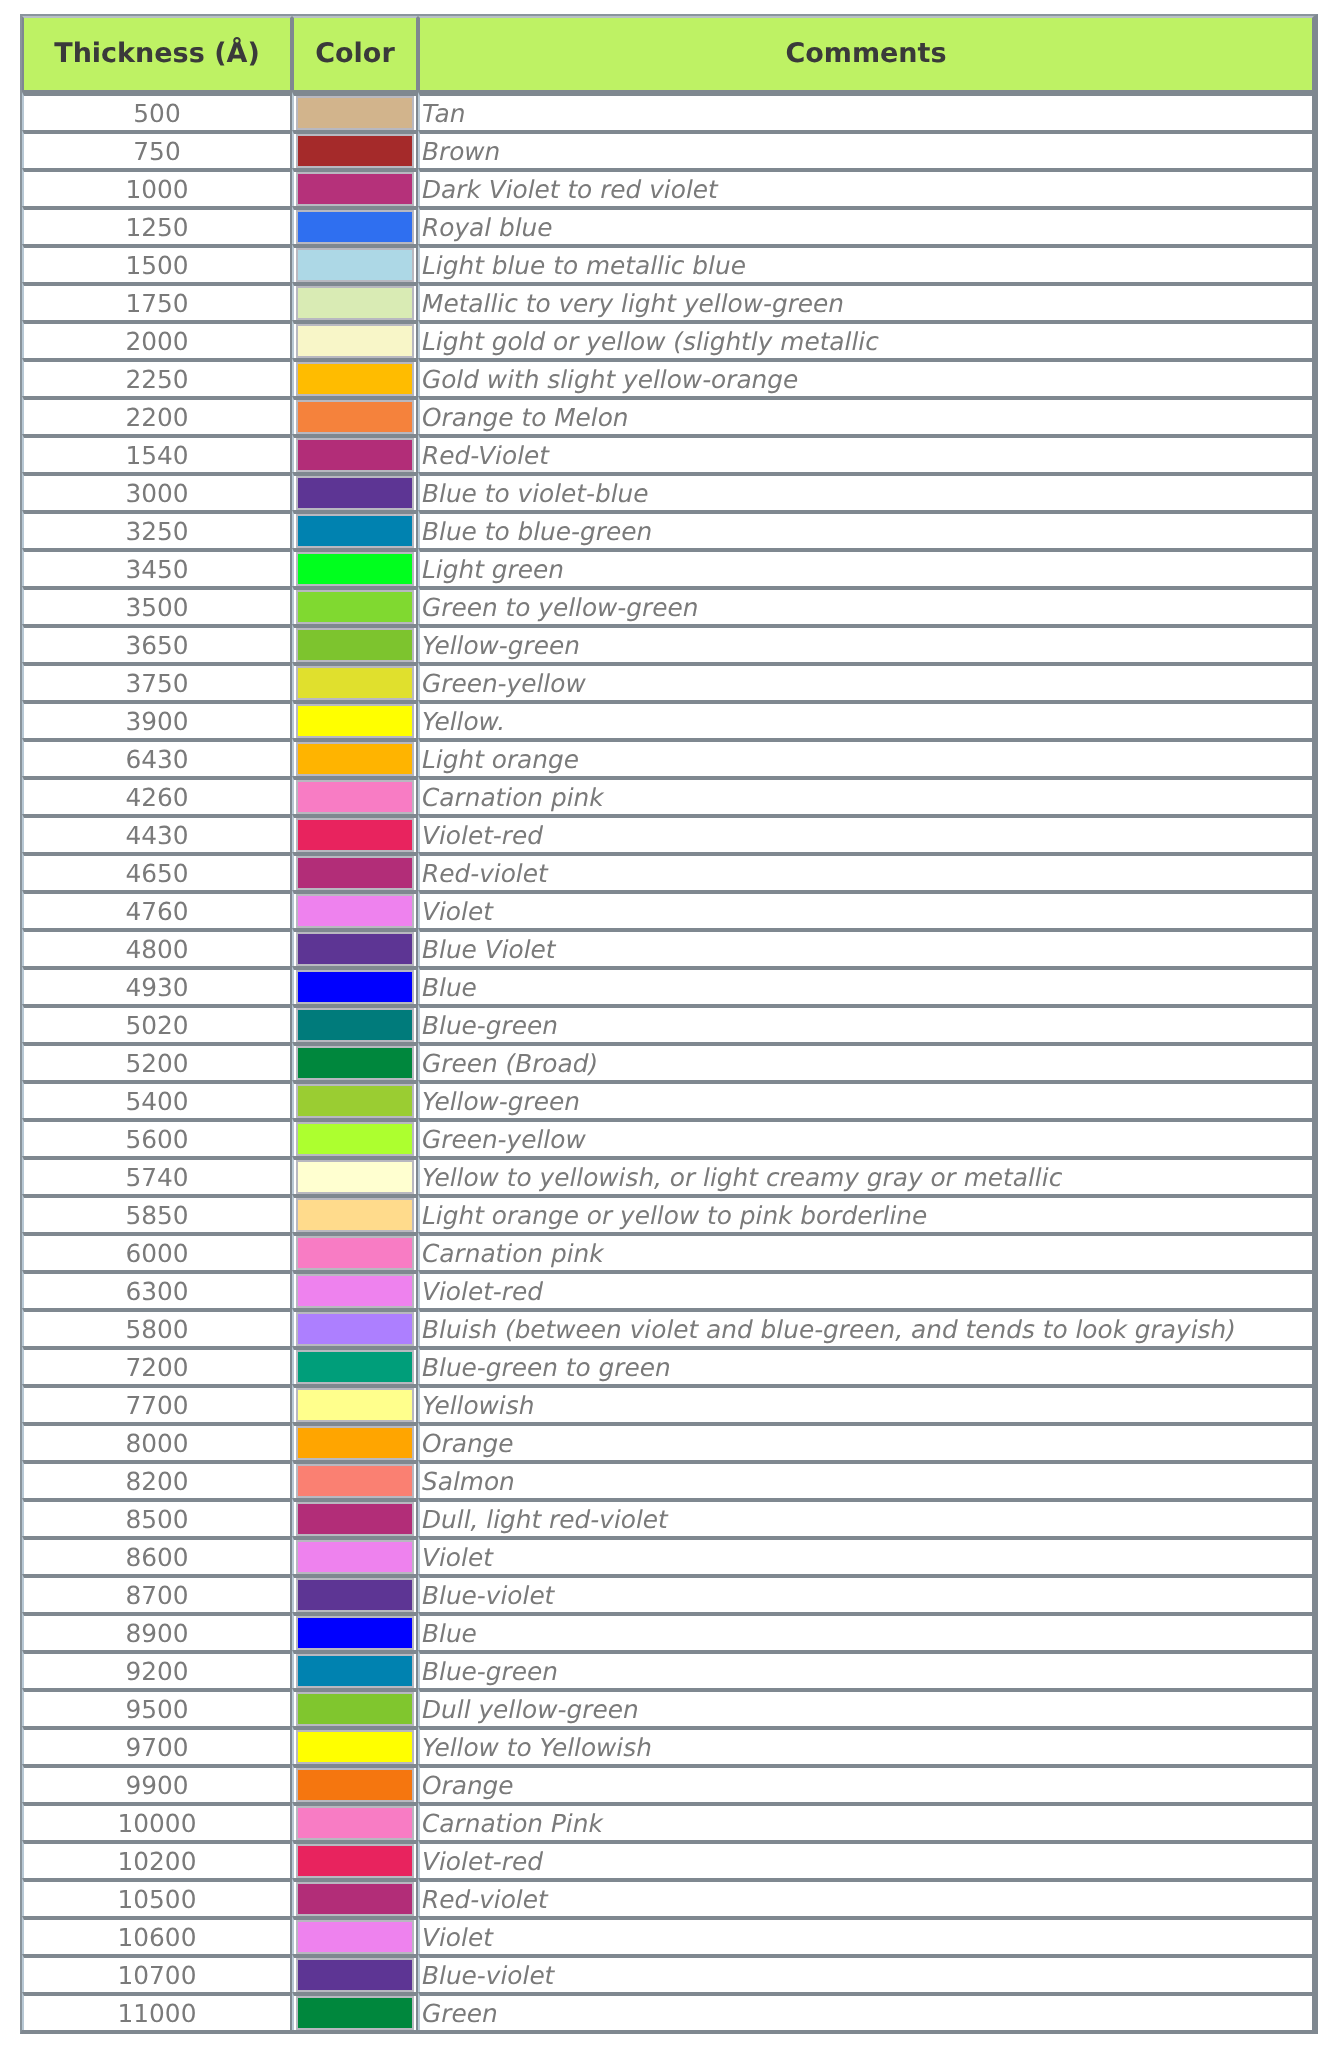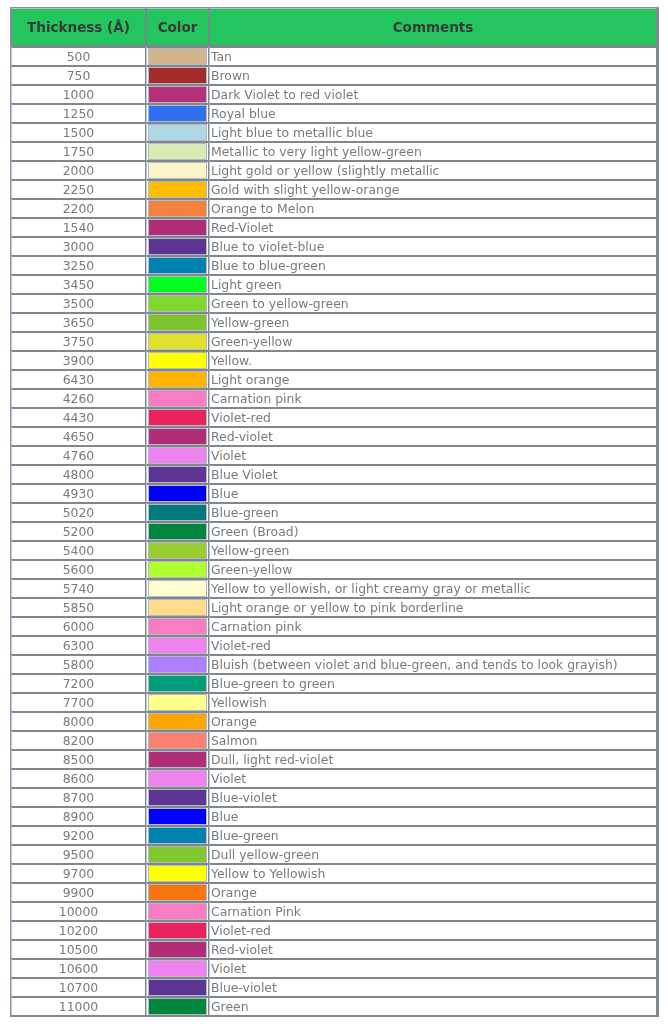--- a/index.html
+++ b/index.html
@@ -1,29 +1,29 @@
 <!DOCTYPE html>
 <html><head>
 <meta charset="utf-8">
 <style>
   html, body { margin: 0; padding: 0; background: #ffffff; }
   body { width: 668px; height: 1024px; position: relative; overflow: hidden;
          font-family: "DejaVu Sans", "Liberation Sans", sans-serif; }
   .wrap { position: absolute; left: 10px; top: 7px; width: 649px; }
   table.tbl { border-collapse: separate; border-spacing: 0; width: 649px;
               border: 1px solid #8a949c; border-right: 2px solid #7f8890; border-bottom: 2px solid #7f8890; }
-  .tbl th { background: #22c55e; color: #3a3a3a; font-weight: bold; font-size: 13.5px;
+  .tbl th { background: #bef264; color: #3a3a3a; font-weight: bold; font-size: 13.5px;
             height: 36px; padding: 0; border: 1px solid #7f8890; border-top: 1px solid #b8c0c6; }
   .tbl td { height: 16.6px; padding: 0; font-size: 12.4px; line-height: 16px; color: #7a7a7a;
             border-top: 2px solid #7f8890; border-left: 1px solid #b8c8d4; border-right: 1px solid #7f8890;
             white-space: nowrap; overflow: hidden; }
   .tbl td.num { text-align: center; width: 131px; }
   .tbl td.sw { width: 59px; padding: 0 1px; }
   .tbl td.sw span { display: block; height: 15px; border: 1px solid #b8b8c0; }
-  .tbl td.cm { text-align: left; padding-left: 1px; }
+  .tbl td.cm { text-align: left; padding-left: 1px; font-style: italic; }
   .tbl th.c1 { width: 133px; }
   .tbl th.c2 { width: 61px; }
 </style>
 </head>
 <body>
 
 <div class="wrap">
   <table class="tbl">
     <thead>
       <tr style="background: rgb(228, 180, 180);">

